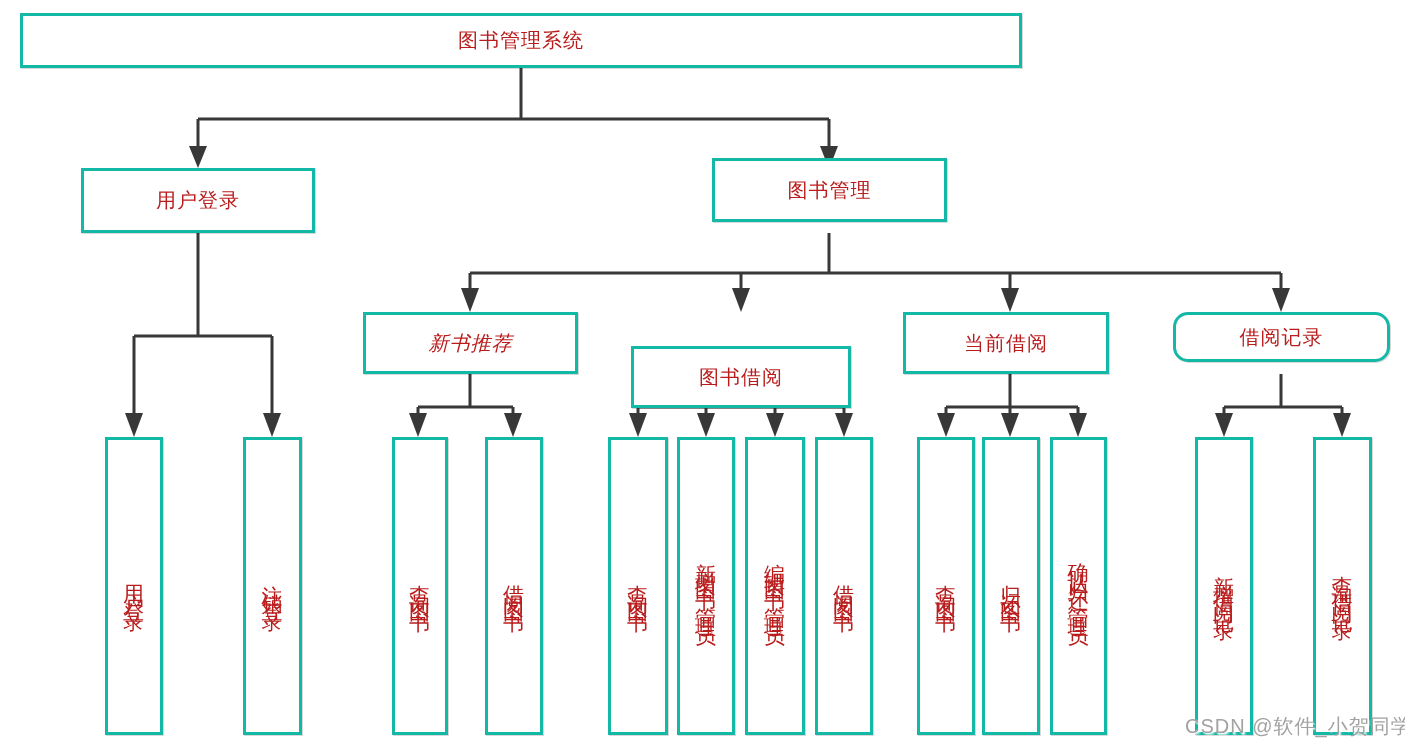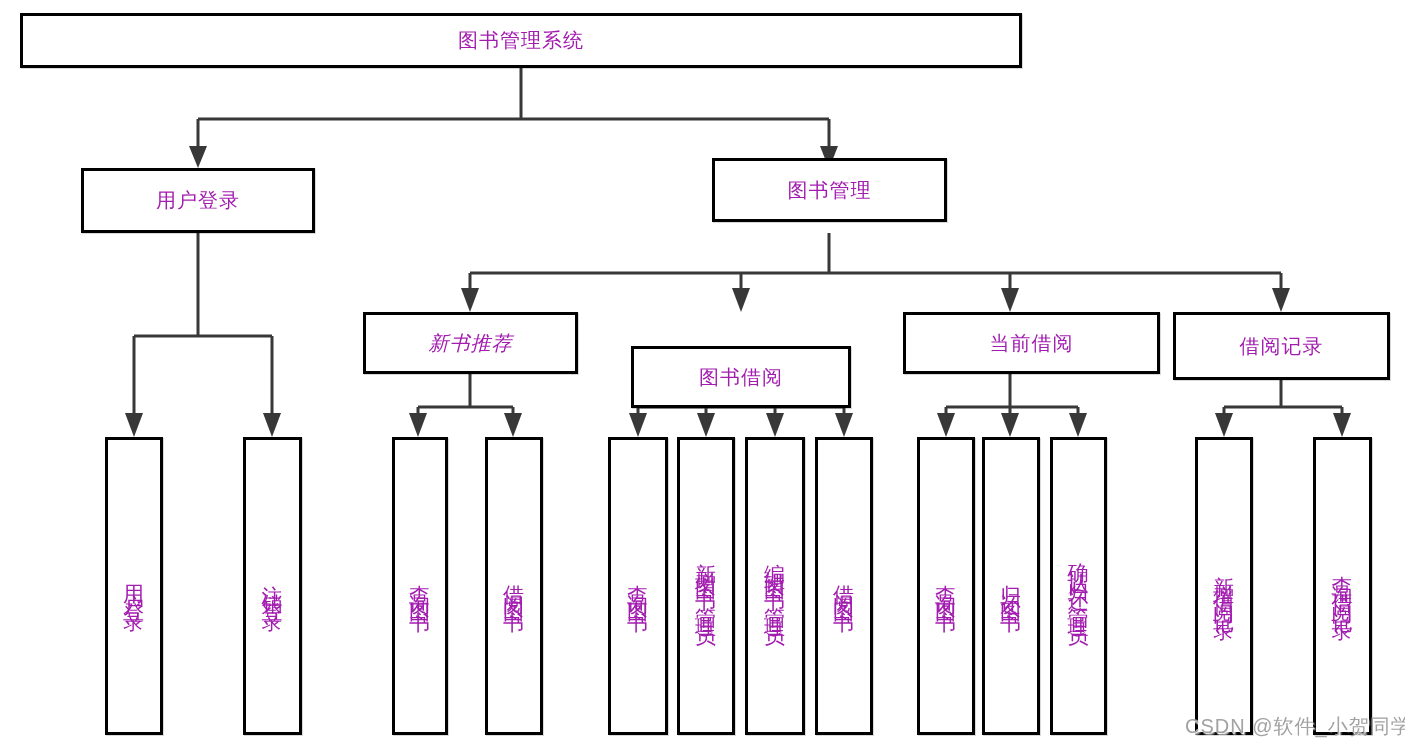--- a/index.html
+++ b/index.html
@@ -19,25 +19,25 @@
     position: absolute;
     left: 0; top: 0;
     width: 1405px;
     height: 747px;
     z-index: 1;
   }
   .node {
     position: absolute;
     box-sizing: border-box;
     background: #ffffff;
-    border: 3px solid #000000;
+    border: 3px solid #14b8a6;
     display: flex;
     align-items: center;
     justify-content: center;
-    color: #a21caf;
+    color: #b91c1c;
     z-index: 2;
     box-shadow: 1px 1px 0 rgba(0,0,0,0.15);
   }
   .hnode {
     font-size: 20px;
     letter-spacing: 1px;
     white-space: nowrap;
   }
   .leaf .vtext {
     writing-mode: vertical-rl;
@@ -46,22 +46,22 @@
     letter-spacing: 9px;
     line-height: 1;
     white-space: nowrap;
   }
   
   .n-root  { left: 20px;   top: 13px;  width: 1002px; height: 55px; }
   .n-l2a   { left: 81px;   top: 168px; width: 234px;  height: 65px; }
   .n-l2b   { left: 712px;  top: 158px; width: 235px;  height: 64px; }
   .n-l3a   { left: 363px;  top: 312px; width: 215px;  height: 62px; font-style: italic; }
   .n-l3b   { left: 631px;  top: 312px; width: 220px;  height: 62px; margin-top: 34px; }
-  .n-l3c   { left: 903px;  top: 312px; width: 257px;  height: 62px; }
-  .n-l3d   { left: 1173px; top: 312px; width: 217px;  height: 68px; }
+  .n-l3c   { left: 903px;  top: 312px; width: 206px;  height: 62px; }
+  .n-l3d   { left: 1173px; top: 312px; width: 217px;  height: 50px; border-radius: 15px; }
   .leaf    { top: 437px;   height: 298px; }
   .n-f1  { left: 105px;  width: 58px; }
   .n-f2  { left: 243px;  width: 59px; }
   .n-f3  { left: 392px;  width: 56px; }
   .n-f4  { left: 485px;  width: 58px; }
   .n-f5  { left: 608px;  width: 60px; }
   .n-f6  { left: 677px;  width: 58px; }
   .n-f7  { left: 745px;  width: 60px; }
   .n-f8  { left: 815px;  width: 58px; }
   .n-f9  { left: 917px;  width: 58px; }

